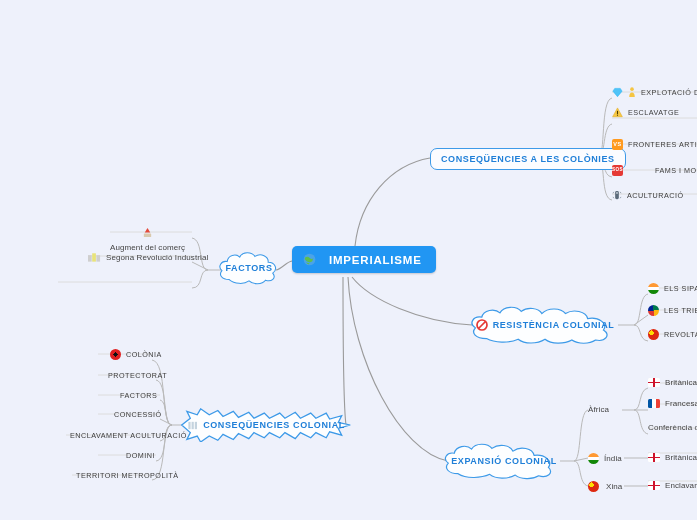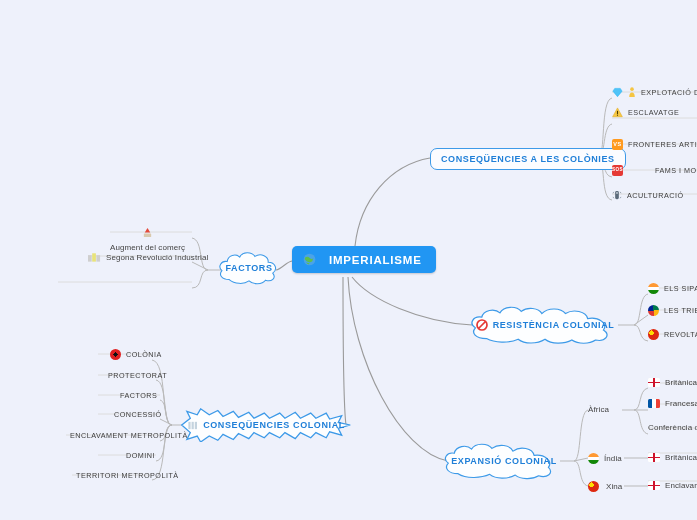--- a/index.html
+++ b/index.html
@@ -318,21 +318,21 @@
   <div class="leaf caps" style="left:108px;top:371px;">
     <span class="txt">PROTECTORAT</span>
   </div>
   <div class="leaf caps" style="left:120px;top:391px;">
     <span class="txt">FACTORS</span>
   </div>
   <div class="leaf caps" style="left:114px;top:410px;">
     <span class="txt">CONCESSIÓ</span>
   </div>
   <div class="leaf caps" style="left:70px;top:431px;">
-    <span class="txt">ENCLAVAMENT METROPOLITÀ</span>
+    <span class="txt">ENCLAVAMENT ACULTURACIÓ</span>
   </div>
   <div class="leaf caps" style="left:126px;top:451px;">
     <span class="txt">DOMINI</span>
   </div>
   <div class="leaf caps" style="left:76px;top:471px;justify-content:flex-end;">
     <span class="txt">TERRITORI METROPOLITÀ</span>
   </div>
 
   <div class="cloud" style="left:440px;top:442px;width:128px;height:38px;">
     <svg class="cloudbg" viewBox="0 0 170 54" preserveAspectRatio="none">

